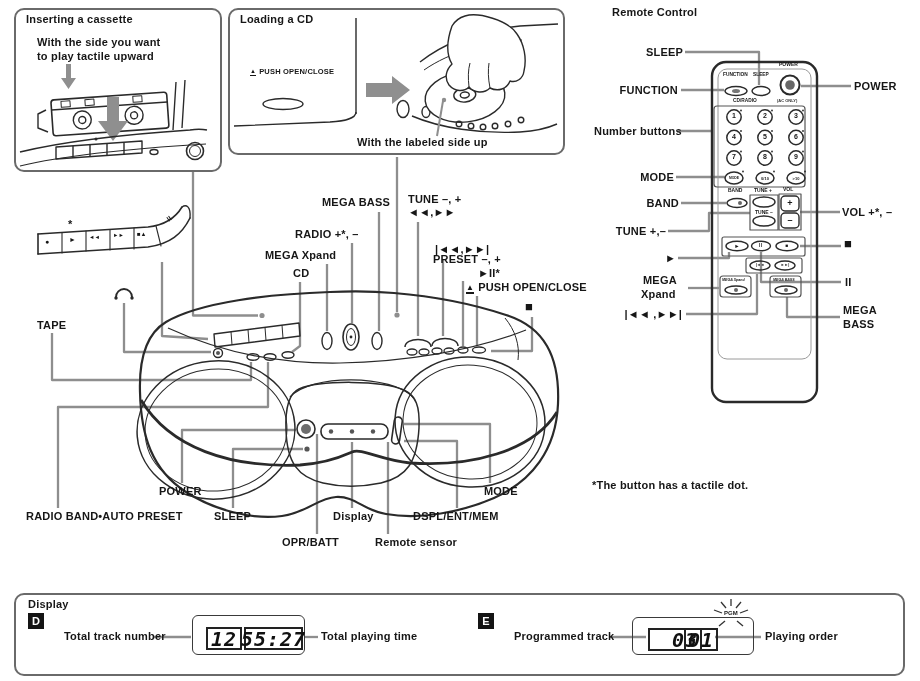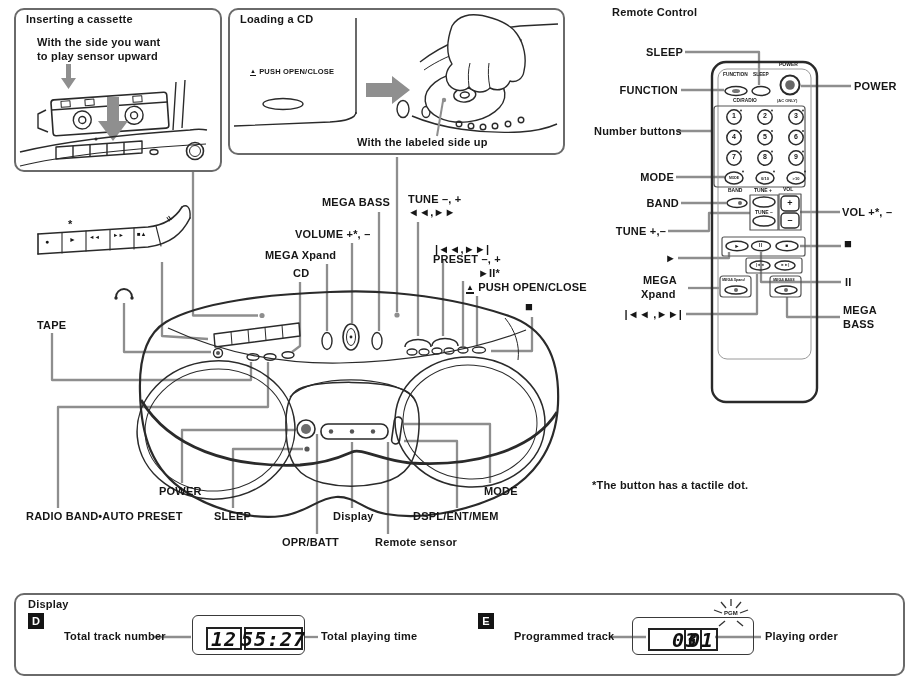--- a/index.html
+++ b/index.html
@@ -268,40 +268,40 @@
     <line x1="737" y1="621" x2="743" y2="626"></line>
   </g>
 </svg>
 
 <div class="box" style="left:14px;top:8px;width:204px;height:160px;"></div>
 <div class="box" style="left:228px;top:8px;width:333px;height:143px;"></div>
 <div class="box" style="left:14px;top:593px;width:887px;height:79px;"></div>
 
 <div class="lbl" style="left:26px;top:13px;">Inserting a cassette</div>
 <div class="lbl" style="left:37px;top:36px;">With the side you want</div>
-<div class="lbl" style="left:37px;top:50px;">to play sensor upward</div>
+<div class="lbl" style="left:37px;top:50px;">to play tactile upward</div>
 
 <div class="lbl" style="left:240px;top:13px;">Loading a CD</div>
 <div class="lbl" style="left:250px;top:66px;font-size:7.5px;">
   <span class="eject small">▲</span><span>PUSH OPEN/CLOSE</span>
 </div>
 <div class="lbl" style="left:357px;top:136px;">With the labeled side up</div>
 
 <span class="tiny" style="left:45px;top:238px;font-size:7px;">●</span>
 <span class="tiny" style="left:69px;top:236px;font-size:7px;">►</span>
 <span class="tiny" style="left:89px;top:235px;font-size:5.5px;">◄◄</span>
 <span class="tiny" style="left:113px;top:233px;font-size:5.5px;">►►</span>
 <span class="tiny" style="left:137px;top:231px;font-size:6px;">■▲</span>
 <span class="tiny" style="left:167px;top:215px;font-size:7px;transform:rotate(-35deg);">II</span>
 <span class="tiny" style="left:68px;top:219px;font-size:11px;">*</span>
 
 <div class="lbl" style="left:322px;top:196px;">MEGA BASS</div>
 <div class="lbl" style="left:408px;top:193px;">TUNE –, +</div>
 <div class="lbl" style="left:408px;top:206px;">◄◄,►►</div>
-<div class="lbl" style="left:295px;top:228px;">VOLUME +*, –</div>
+<div class="lbl" style="left:295px;top:228px;">RADIO +*, –</div>
 <div class="lbl" style="left:433px;top:230px;margin-top:23px;">PRESET –, +</div>
 <div class="lbl" style="left:435px;top:243px;">|◄◄,►►|</div>
 <div class="lbl" style="left:265px;top:249px;">MEGA Xpand</div>
 <div class="lbl" style="left:293px;top:267px;">CD</div>
 <div class="lbl" style="left:454px;top:267px;margin-left:24px;">►II*</div>
 <div class="lbl" style="left:466px;top:281px;">
   <span class="eject">▲</span><span>PUSH OPEN/CLOSE</span>
 </div>
 <div class="lbl" style="left:525px;top:301px;font-size:13px;">■</div>
 <div class="lbl" style="left:37px;top:319px;">TAPE</div>

